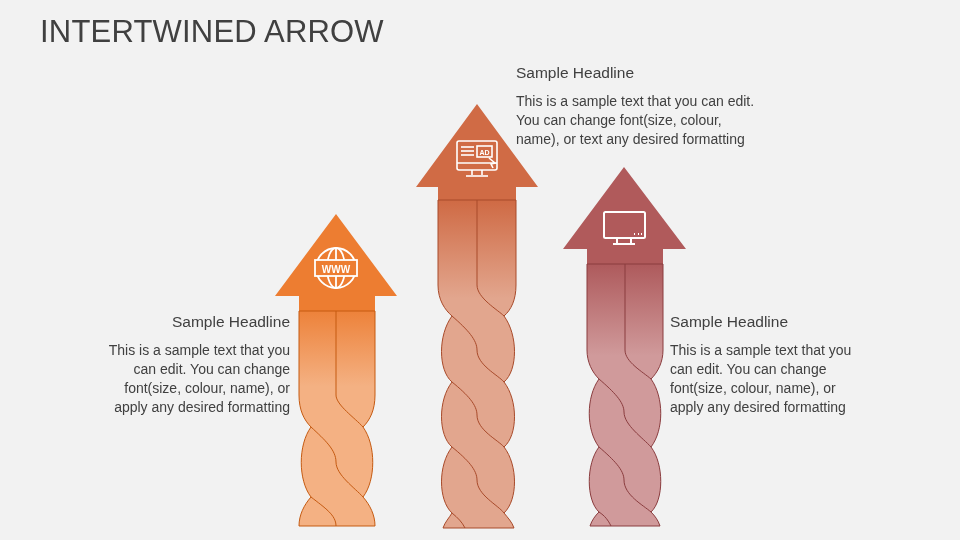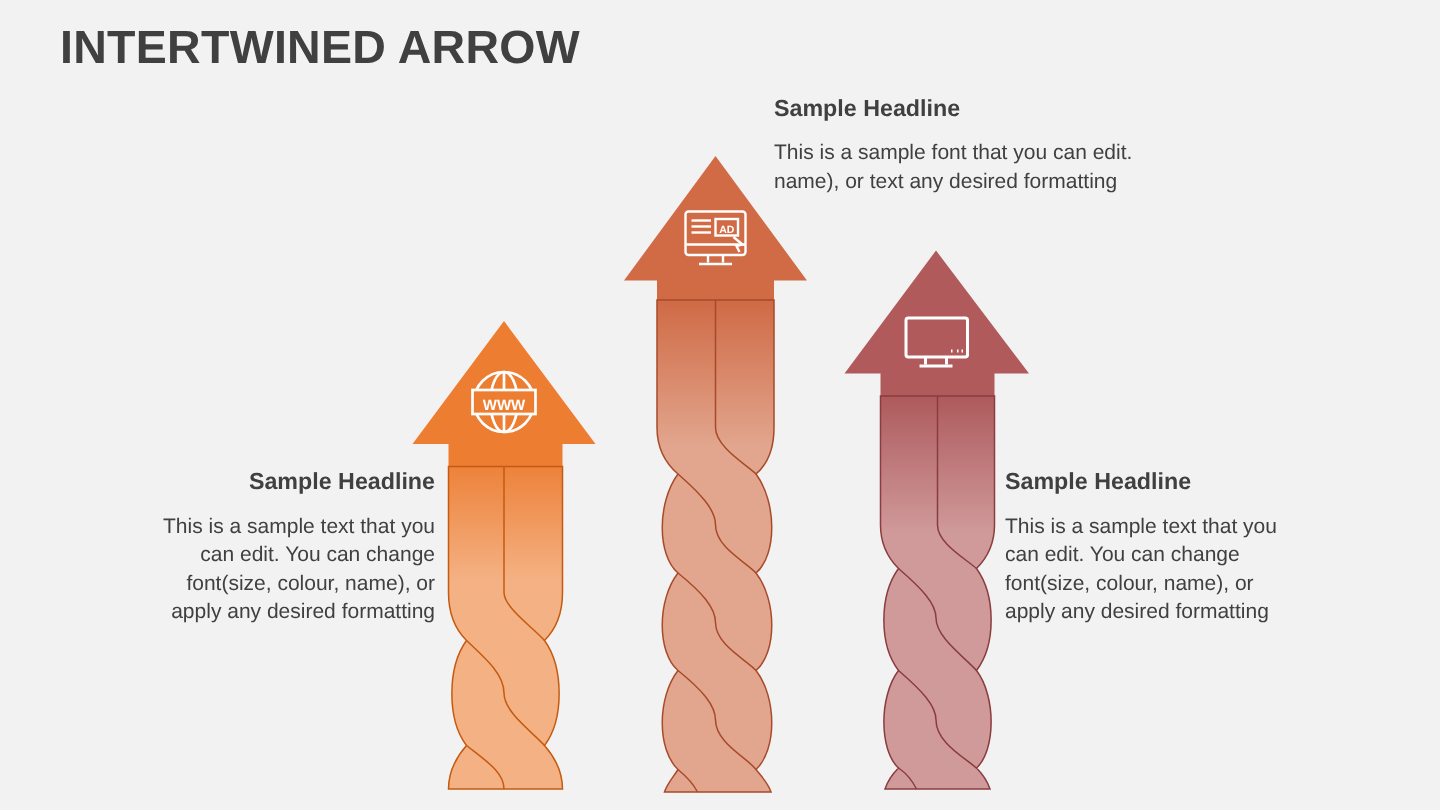--- a/index.html
+++ b/index.html
@@ -1,19 +1,19 @@
 <!DOCTYPE html>
 <html><head>
 <meta charset="utf-8">
 <style>
   html, body { margin:0; padding:0; }
   body { width:960px; height:540px; background:#f2f2f2; position:relative; overflow:hidden; font-family:"Liberation Sans", "DejaVu Sans", sans-serif; }
-  .title { position:absolute; left:40px; top:14px; font-size:31px; font-weight:bold; color:#404040; letter-spacing:0.2px; }
+  .title { position:absolute; left:40px; top:14px; font-size:31px; font-weight:normal; color:#404040; letter-spacing:0.2px; }
   .textblock { position:absolute; color:#404040; }
-  .textblock .hl { font-weight:bold; font-size:15.5px; margin-bottom:10px; }
+  .textblock .hl { font-weight:normal; font-size:15.5px; margin-bottom:10px; }
   .textblock .body { font-size:14px; line-height:19px; }
   .right-align { text-align:right; }
   svg.diagram { position:absolute; left:0; top:0; }
 </style>
 </head>
 <body>
 
 <div class="title">INTERTWINED ARROW</div>
 
 <svg class="diagram" width="960" height="540" viewBox="0 0 960 540">
@@ -105,21 +105,22 @@
     <div>This is a sample text that you</div>
     <div>can edit. You can change</div>
     <div>font(size, colour, name), or</div>
     <div>apply any desired formatting</div>
   </div>
 </div>
 
 <div class="textblock" style="left:516px; top:64px; width:290px;">
   <div class="hl">Sample Headline</div>
   <div class="body">
-    <div>This is a sample font that you can edit.</div>
+    <div>This is a sample text that you can edit.</div>
+    <div>You can change font(size, colour,</div>
     <div>name), or text any desired formatting</div>
   </div>
 </div>
 
 <div class="textblock" style="left:670px; top:313px; width:230px;">
   <div class="hl">Sample Headline</div>
   <div class="body">
     <div>This is a sample text that you</div>
     <div>can edit. You can change</div>
     <div>font(size, colour, name), or</div>

